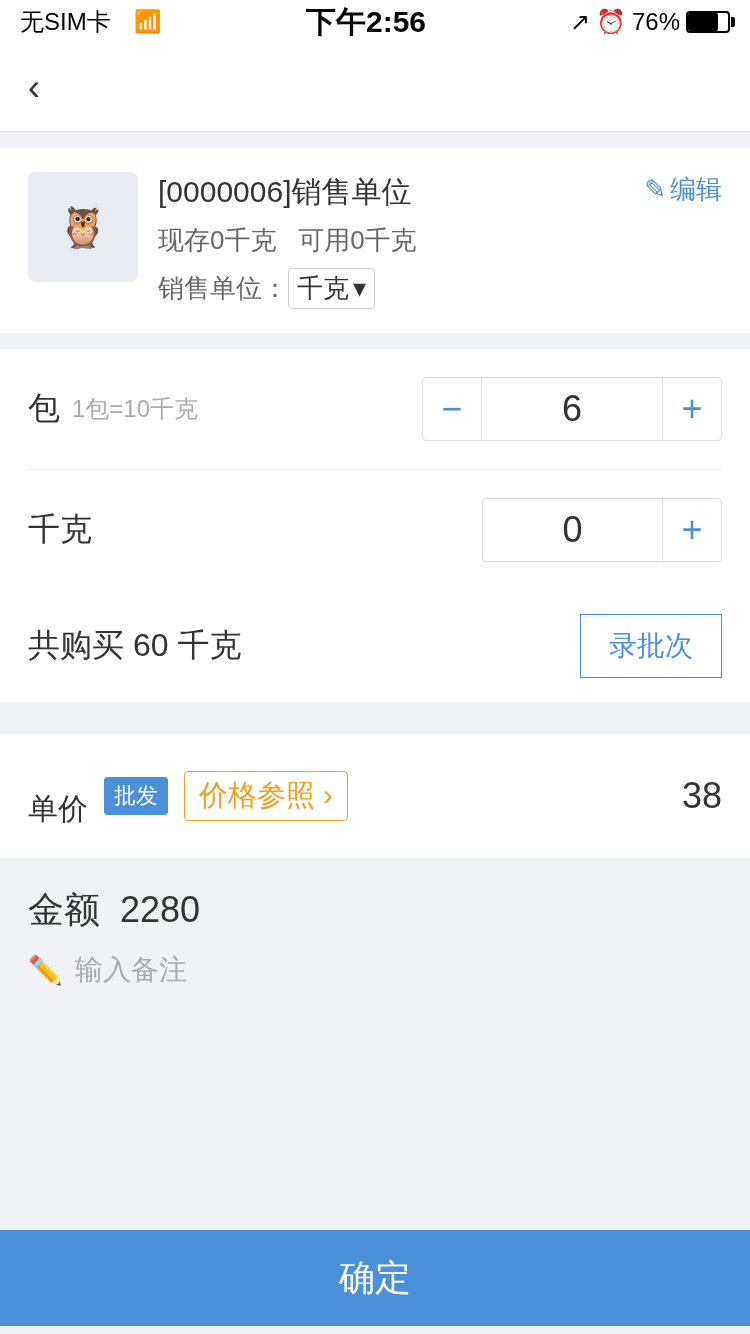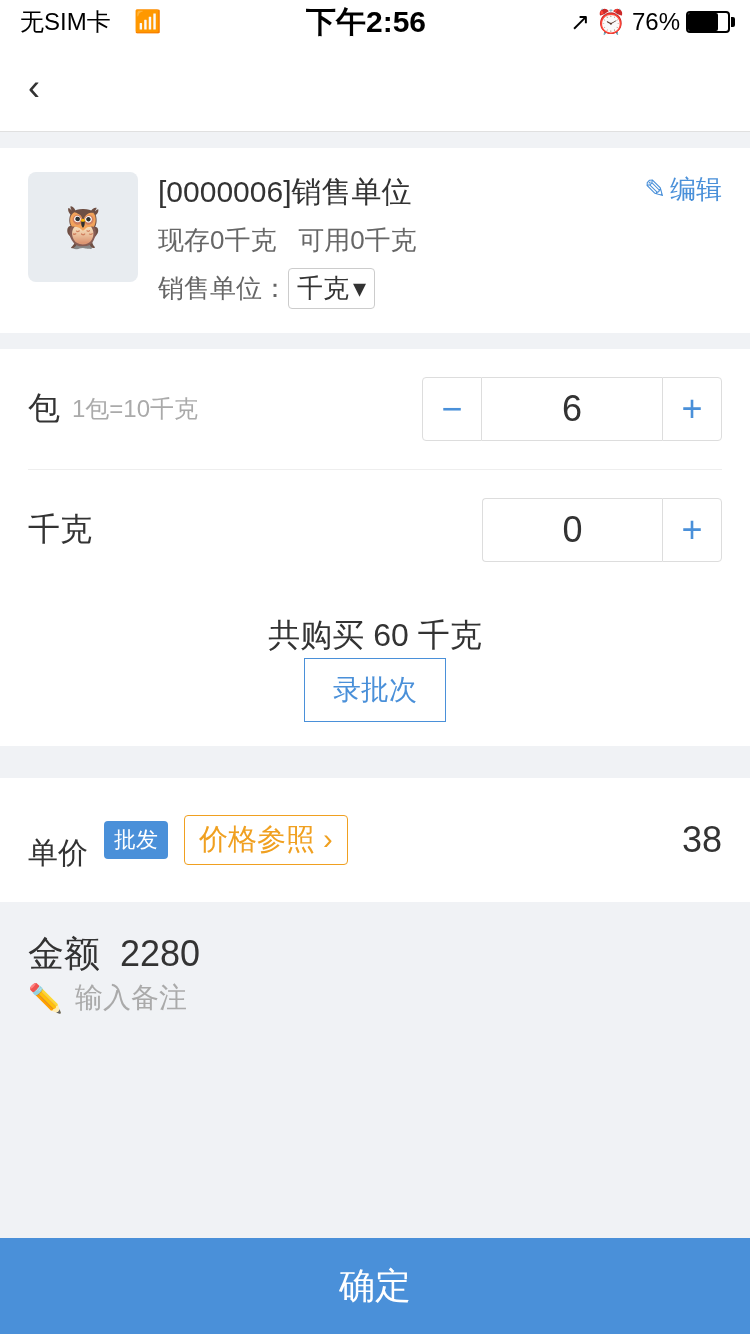--- a/index.html
+++ b/index.html
@@ -203,21 +203,20 @@
       border-radius: 4px 0 0 4px;
     }
 
     
     .total-row {
       background: #fff;
       padding: 24px 28px;
       display: flex;
       align-items: center;
       justify-content: space-between;
-      flex-direction: column;
     }
     .total-text {
       font-size: 32px;
       color: #333;
     }
     .batch-btn {
       border: 1px solid #4a90d9;
       border-radius: 0;
       padding: 12px 28px;
       font-size: 28px;
@@ -270,34 +269,34 @@
 
     
     .amount-section {
       background: #f0f2f5;
       padding: 28px;
     }
     .amount-row {
       font-size: 36px;
       color: #333;
       font-weight: 500;
-      margin-bottom: 0;
+      margin-bottom: 16px;
     }
     .remark-row {
       display: flex;
       align-items: center;
       gap: 12px;
       color: #aaa;
       font-size: 28px;
     }
 
     
     .confirm-btn {
       position: fixed;
-      bottom: 0;
+      bottom: 8px;
       left: 0;
       width: 750px;
       height: 96px;
       background: #4a90d9;
       color: #fff;
       font-size: 36px;
       display: flex;
       align-items: center;
       justify-content: center;
       cursor: pointer;

